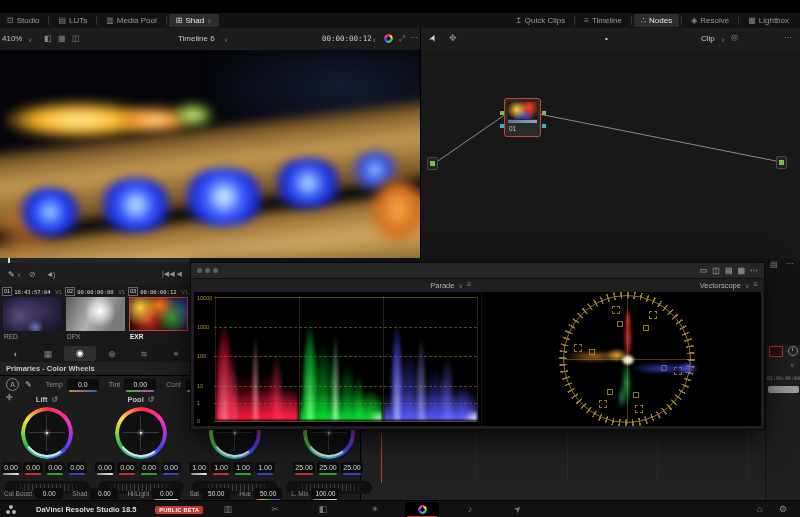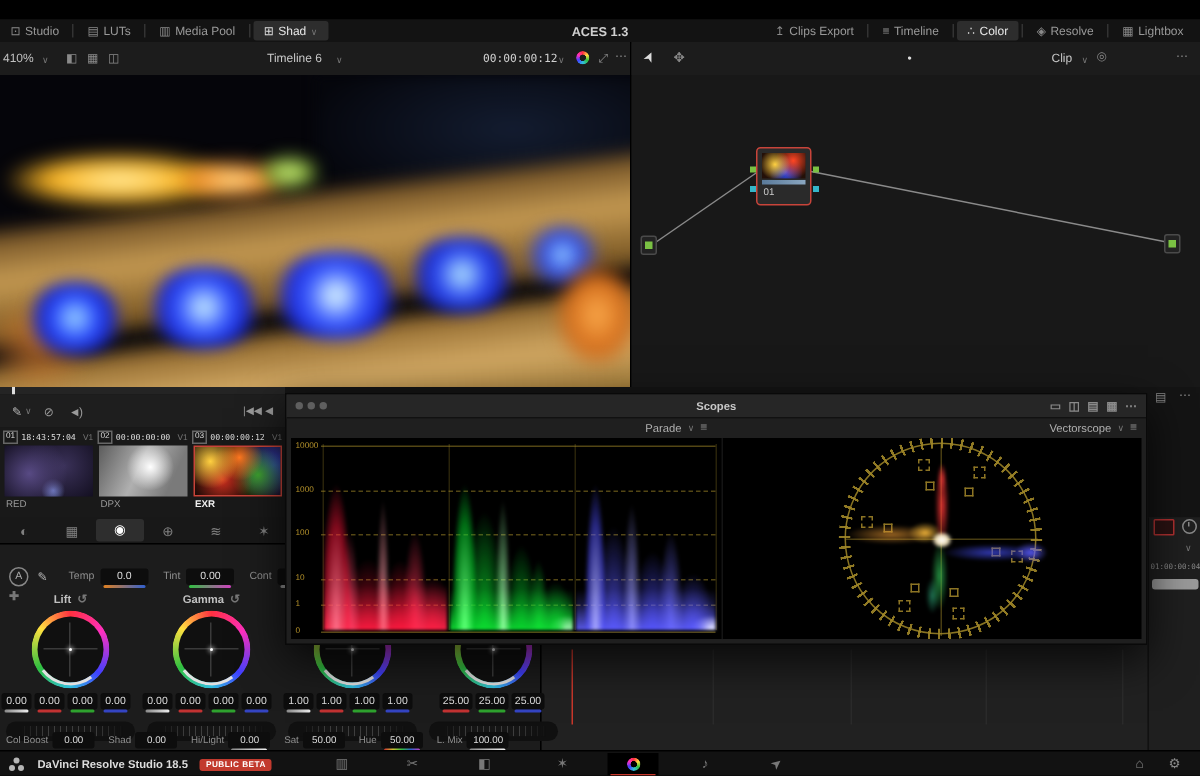--- a/index.html
+++ b/index.html
@@ -180,21 +180,21 @@
     radial-gradient(7px 40px at 50% 31%,rgba(255,55,55,.85),transparent 70%),
     radial-gradient(4px 14px at 50% 16%,rgba(255,60,60,.8),transparent 75%),
     radial-gradient(16px 10px at 43% 46%,rgba(255,190,60,.9),transparent 70%),
     radial-gradient(42px 9px at 29% 47%,rgba(230,150,50,.65),transparent 72%),
     radial-gradient(46px 8px at 71% 57%,rgba(70,80,250,.7),transparent 72%),
     radial-gradient(16px 10px at 87% 57%,rgba(95,95,255,.9),transparent 70%),
     radial-gradient(8px 32px at 49% 70%,rgba(50,200,90,.7),transparent 72%),
     radial-gradient(6px 16px at 46% 81%,rgba(60,220,160,.5),transparent 75%);}
   
   #statusbar{left:0;top:500px;width:800px;height:17px;background:#121212;border-top:1px solid #000;font-size:8px;color:#aaa;}
-  #sb-left{position:absolute;left:6px;top:0;height:17px;display:flex;align-items:center;gap:8px;}
+  #sb-left{position:absolute;left:6px;top:0;height:17px;display:flex;align-items:center;gap:19px;}
   #sb-title{font-size:7.5px;font-weight:bold;color:#ddd;}
   #sb-badge{font-size:5.5px;font-weight:bold;color:#fff;background:#c23a2e;border-radius:2px;padding:1px 4px;letter-spacing:.3px;}
   .pg-ico{position:absolute;top:1px;width:34px;height:15px;text-align:center;font-size:9px;color:#787878;line-height:15px;}
   .pg-ico.active{background:#000;}
   .pg-ico.active:after{content:"";position:absolute;left:2px;right:2px;bottom:-1px;height:2px;background:#c8372b;}
   #logo{position:relative;width:11px;height:10px;}
   #logo i{position:absolute;width:4px;height:4px;border-radius:50%;background:#b5b5b5;}
   #colorwheel-glyph{display:inline-block;width:9px;height:9px;border-radius:50%;
      background:conic-gradient(#ff3040,#ffe040,#30c040,#30c0e0,#4040ff,#ff30c0,#ff3040);
      -webkit-mask:radial-gradient(circle closest-side,transparent 45%,#000 50%);
@@ -222,35 +222,34 @@
       <span class="ico">▥</span>
       <span>Media Pool</span>
     </div>
     <div class="tb-sep"></div>
     <div class="tb-btn active">
       <span class="ico" style="color:#ddd">⊞</span>
       <span>Shad</span>
       <span class="chev">∨</span>
     </div>
   </div>
-  <div id="topbar-center">ACES 1.3</div>
   <div id="topbar-right">
     <div class="tb-btn">
       <span class="ico">↥</span>
-      <span>Clips Export</span>
+      <span>Quick Clips</span>
     </div>
     <div class="tb-sep"></div>
     <div class="tb-btn">
       <span class="ico">≡</span>
       <span>Timeline</span>
     </div>
     <div class="tb-sep"></div>
     <div class="tb-btn active">
       <span class="ico" style="color:#ddd">∴</span>
-      <span>Color</span>
+      <span>Nodes</span>
     </div>
     <div class="tb-sep"></div>
     <div class="tb-btn">
       <span class="ico">◈</span>
       <span>Resolve</span>
     </div>
     <div class="tb-sep"></div>
     <div class="tb-btn">
       <span class="ico">▦</span>
       <span>Lightbox</span>
@@ -383,20 +382,21 @@
   <div class="abs" id="palette">
     <div id="pal-toolbar">
       <span class="pal-ico">◐</span>
       <span class="pal-ico">▦</span>
       <span class="pal-ico active">◉</span>
       <span class="pal-ico">⊕</span>
       <span class="pal-ico">≋</span>
       <span class="pal-ico">✶</span>
       <span class="pal-ico">✎</span>
     </div>
+    <div id="pal-title">Primaries - Color Wheels</div>
 
     <div id="pal-ctl">
       <span style="margin-left:6px;width:11px;height:11px;border:1px solid #888;border-radius:50%;color:#aaa;
                    font-size:7px;text-align:center;line-height:11px">A</span>
       <span style="margin-left:6px;color:#bbb;font-size:8px">✎</span>
       <span style="margin-left:14px">Temp</span>
       <span class="vbox" style="width:32px;margin-left:4px">
         <span>0.0</span>
         <span class="uline u-temp"></span>
       </span>
@@ -430,21 +430,21 @@
         <span class="vbox"><span>0.00</span><span class="uline u-g"></span></span>
         <span class="vbox"><span>0.00</span><span class="uline u-b"></span></span>
       </div>
       <div class="dial">
           <div class="dial-tex"></div>
         </div>
     </div>
 
     <div class="wheel-col" style="left:94px">
       <div class="w-hdr">
-        <span>Gamma</span>
+        <span>Pool</span>
         <span class="w-reset">↺</span>
       </div>
       <div class="wheel"></div>
       <div class="wheel-inner"></div>
       <div class="wheel-crossl" style="left:46px;top:22px;width:1px;height:36px"></div>
       <div class="wheel-crossl" style="left:29px;top:39px;width:36px;height:1px"></div>
       <div class="wheel-cross"></div>
       <div class="wheel-arc"></div>
       <div class="vals">
         <span class="vbox"><span>0.00</span><span class="uline u-wht"></span></span>
@@ -515,21 +515,20 @@
       <span style="margin-left:9px">L. Mix</span>
       <span class="vbox" style="margin-left:3px"><span>100.00</span><span class="uline u-wht"></span></span>
     </div>
   </div>
 
   <div class="abs" id="scopes">
     <div id="sc-title">
       <span class="dot" style="margin-left:6px"></span>
       <span class="dot"></span>
       <span class="dot"></span>
-      <span style="position:absolute;left:0;width:100%;text-align:center;pointer-events:none">Scopes</span>
       <span style="margin-left:auto;display:flex;gap:5px;margin-right:6px">
         <span class="ico">▭</span>
         <span class="ico">◫</span>
         <span class="ico">▤</span>
         <span class="ico">▦</span>
         <span class="ico">⋯</span>
       </span>
     </div>
     <div id="sc-sub">
       <div class="sc-half">

